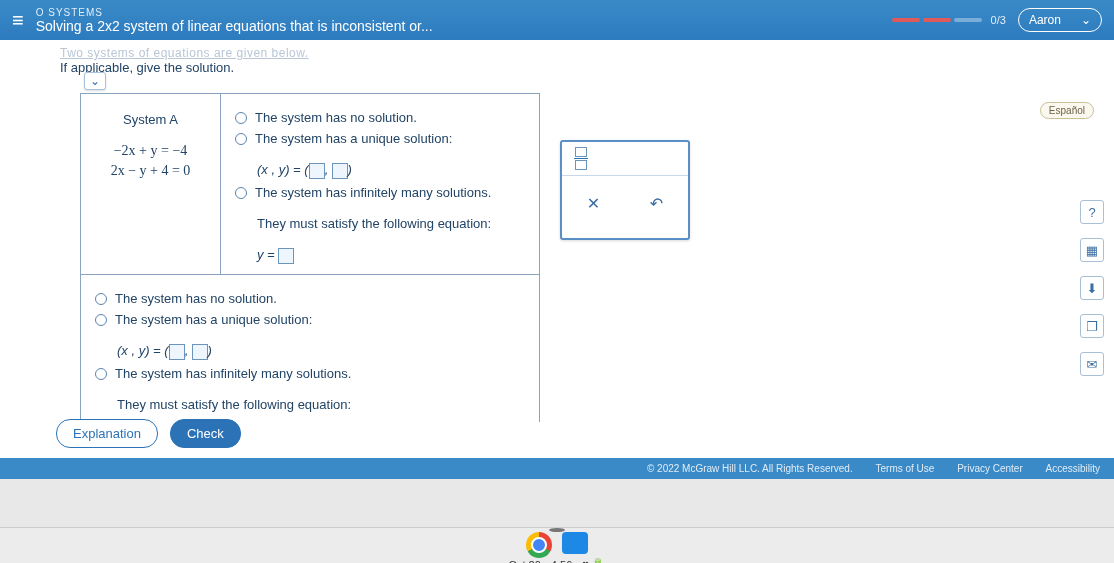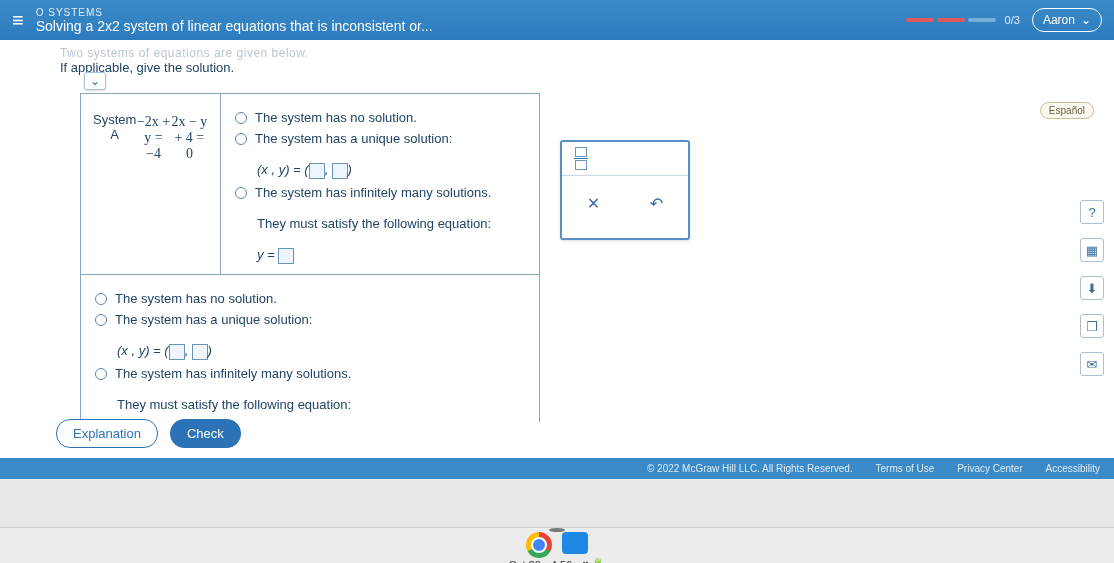--- a/index.html
+++ b/index.html
@@ -7,31 +7,31 @@
 
 .topbar { background: linear-gradient(#3a8ac7, #2d7bbf); color: #fff; padding: 6px 12px; display: flex; align-items: center; gap: 12px; height: 40px; }
 .menu-icon { font-size: 20px; cursor: pointer; }
 .topbar-text { flex: 1; }
 .topbar-cat { font-size: 10px; letter-spacing: 1px; opacity: 0.85; }
 .topbar-title { font-size: 14px; }
 .progress { display: flex; gap: 3px; align-items: center; }
 .pseg { width: 28px; height: 4px; border-radius: 2px; background: rgba(255,255,255,0.35); }
 .pseg.red { background: #e05a5a; }
 .pcount { font-size: 11px; margin-left: 6px; opacity: 0.85; }
-.user-pill { border: 1px solid #fff; border-radius: 14px; padding: 4px 10px; font-size: 12px; display: flex; align-items: center; gap: 6px; }
+.user-pill { border: 1px solid #fff; border-radius: 14px; padding: 4px 10px; font-size: 12px; display: flex; align-items: center; gap: 20px; }
 
 .content { background: #fff; margin: 0; padding: 0 0 10px 0; position: relative; height: 418px; }
 .sub-hdr { position: relative; padding: 6px 20px 10px 60px; color: #246; font-size: 13px; }
-.sub-hdr .ghost { color: #b9c6d6; font-size: 12px; letter-spacing: 0.5px; }
+.sub-hdr .ghost { color: #b9c6d6; font-size: 12px; letter-spacing: 0.5px; text-decoration: underline; }
 .chev-badge { position: absolute; left: 84px; top: 32px; width: 22px; height: 18px; background: #fff; border: 1px solid #a7c1de; border-radius: 3px; display: flex; align-items: center; justify-content: center; color: #2b73b6; font-size: 12px; box-shadow: 0 1px 2px rgba(0,0,0,0.15); }
 .esp-pill { position: absolute; right: 20px; top: 62px; border: 1px solid #c8c097; border-radius: 10px; padding: 2px 8px; font-size: 10px; color: #6b6046; background: #fbf8ef; }
 
 .table-wrap { margin: 8px 0 0 80px; border-top: 1px solid #8aa4bf; border-left: 1px solid #8aa4bf; width: 460px; }
 .trow { display: flex; border-bottom: 1px solid #8aa4bf; }
-.tcell-l { width: 140px; border-right: 1px solid #8aa4bf; padding: 18px 12px; display: flex; flex-direction: row; color: #246; font-size: 13px; }
+.tcell-l { width: 140px; border-right: 1px solid #8aa4bf; padding: 18px 12px; display: flex; flex-direction: column; color: #246; font-size: 13px; }
 .tcell-l .sys-name { margin-bottom: 14px; text-align: center; }
 .tcell-l .eqline { text-align: center; font-family: 'Times New Roman', serif; font-size: 14px; margin: 2px 0; }
 .tcell-r { flex: 1; padding: 10px 14px; border-right: 1px solid #8aa4bf; color: #246; font-size: 13px; }
 .optrow { display: flex; align-items: center; gap: 8px; margin: 6px 0; }
 .radio { width: 12px; height: 12px; border: 1px solid #5a84af; border-radius: 50%; flex-shrink: 0; }
 .indent { margin-left: 22px; margin-top: 16px; font-family: 'Times New Roman', serif; font-style: italic; }
 .mini-input { display: inline-block; width: 16px; height: 16px; border: 1px solid #6b94bd; background: #eef5fc; vertical-align: middle; }
 
 .scratch { position: absolute; left: 560px; top: 100px; width: 130px; height: 100px; border: 2px solid #5a8fc5; border-radius: 3px; background: #fff; box-shadow: 0 1px 3px rgba(0,0,0,0.15); }
 .scratch-top { height: 34px; border-bottom: 1px solid #c9d8e8; display: flex; align-items: center; padding: 0 12px; }

